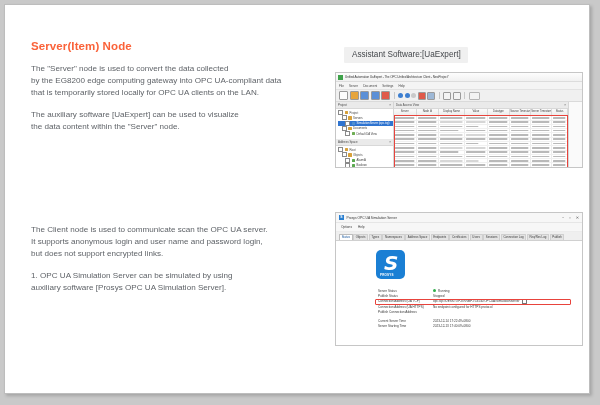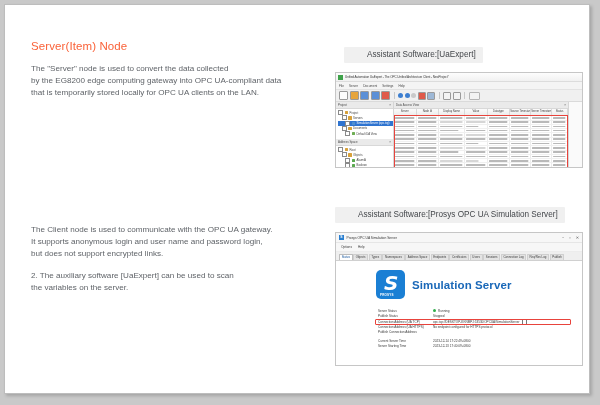--- a/index.html
+++ b/index.html
@@ -22,21 +22,21 @@
     height: 390px;
     background: #ffffff;
     border: 1px solid #bdbdbd;
     box-shadow: 2px 2px 3px rgba(0,0,0,0.18);
     box-sizing: border-box;
     overflow: hidden;
   }
 
   .section-heading {
     color: #fa6239;
-    font-weight: normal;
+    font-weight: bold;
     font-size: 11.5px;
     letter-spacing: 0.1px;
     margin: 0 0 11px 0;
   }
 
   .para {
     color: #5f6368;
     font-size: 8.1px;
     line-height: 12.1px;
     margin: 0 0 10px 0;
@@ -49,21 +49,21 @@
   
   .right-col { position: absolute; }
   #ua-expert-block { left: 330px; top: 38px; width: 248px; }
   #prosys-block   { left: 330px; top: 198px; width: 248px; }
 
   .assist-label {
     display: inline-block;
     background: #f0f0f0;
     color: #44474b;
     font-size: 8.2px;
-    padding: 4px 7px 4px 23px;
+    padding: 4px 7px 4px 8px;
     border-radius: 1px;
     white-space: nowrap;
     line-height: 1;
   }
   #prosys-block .assist-label { margin-left: 0; }
   #ua-expert-block .assist-label { margin-left: 9px; }
 
   .shot {
     margin-top: 9px;
     background: #ffffff;
@@ -302,28 +302,30 @@
 </head>
 <body>
 
 <div class="page">
 
   <div id="server-block">
     <div class="section-heading">Server(Item) Node</div>
     <p class="para">The "Server" node is used to convert the data collected
 by the EG8200 edge computing gateway into OPC UA-compliant data
 that is temporarily stored locally for OPC UA clients on the LAN.</p>
+    <p class="para">The auxiliary software [UaExpert] can be used to visualize
+the data content within the "Server" node.</p>
   </div>
 
   <div id="client-block">
-    <p class="para">The Client node is used to communicate with the OPC UA gateway.
+    <p class="para">The Client node is used to communicate scan the OPC UA server.
 It supports anonymous login and user name and password login,
 but does not support encrypted links.</p>
-    <p class="para">2. The auxiliary software [UaExpert] can be used to scan
-the variables on the server.</p>
+    <p class="para">1. OPC UA Simulation Server can be simulated by using
+auxiliary software [Prosys OPC UA Simulation Server].</p>
   </div>
 
   <div class="right-col" id="ua-expert-block">
     <div class="assist-label">Assistant Software:[UaExpert]</div>
 
     <div class="shot" id="ua-shot">
 
       <div class="uax-title">
         <span class="uax-ico"></span>
         <span class="uax-title-text">Unified Automation UaExpert - The OPC Unified Architecture Client - NewProject*</span>
@@ -764,21 +766,20 @@
             <div class="red-box" id="uax-redbox" style="left: 0px; top: 6px; right: 0px; height: 76px; border-color: rgb(232, 67, 60);"></div>
           </div>
         </div>
 
         <div class="uax-farright"></div>
       </div>
     </div>
   </div>
 
   <div class="right-col" id="prosys-block">
-    <div class="assist-label">Assistant Software:[Prosys OPC UA Simulation Server]</div>
 
     <div class="shot" id="prosys-shot">
 
       <div class="pro-title">
         <span class="pro-ico">S</span>
         <span class="pro-title-text">Prosys OPC UA Simulation Server</span>
         <span class="winbtns">
           <span>−</span>
           <span>▫</span>
           <span>✕</span>
@@ -806,21 +807,20 @@
         </div>
 
       <div class="pro-content">
 
         <div class="brand">
           <div class="brand-logo">
             <span class="s">S</span>
             <span class="prosys">PROSYS</span>
           </div>
           <div class="brand-text">
-            <div class="l2">Simulation Server</div>
           </div>
         </div>
 
         <div class="status-table" id="pro-status">
             <div class="st-row">
               <div class="st-label">Server Status</div>
               <div class="st-value">
                 <span class="dot-green"></span>
                 <span>Running</span>
               </div>

